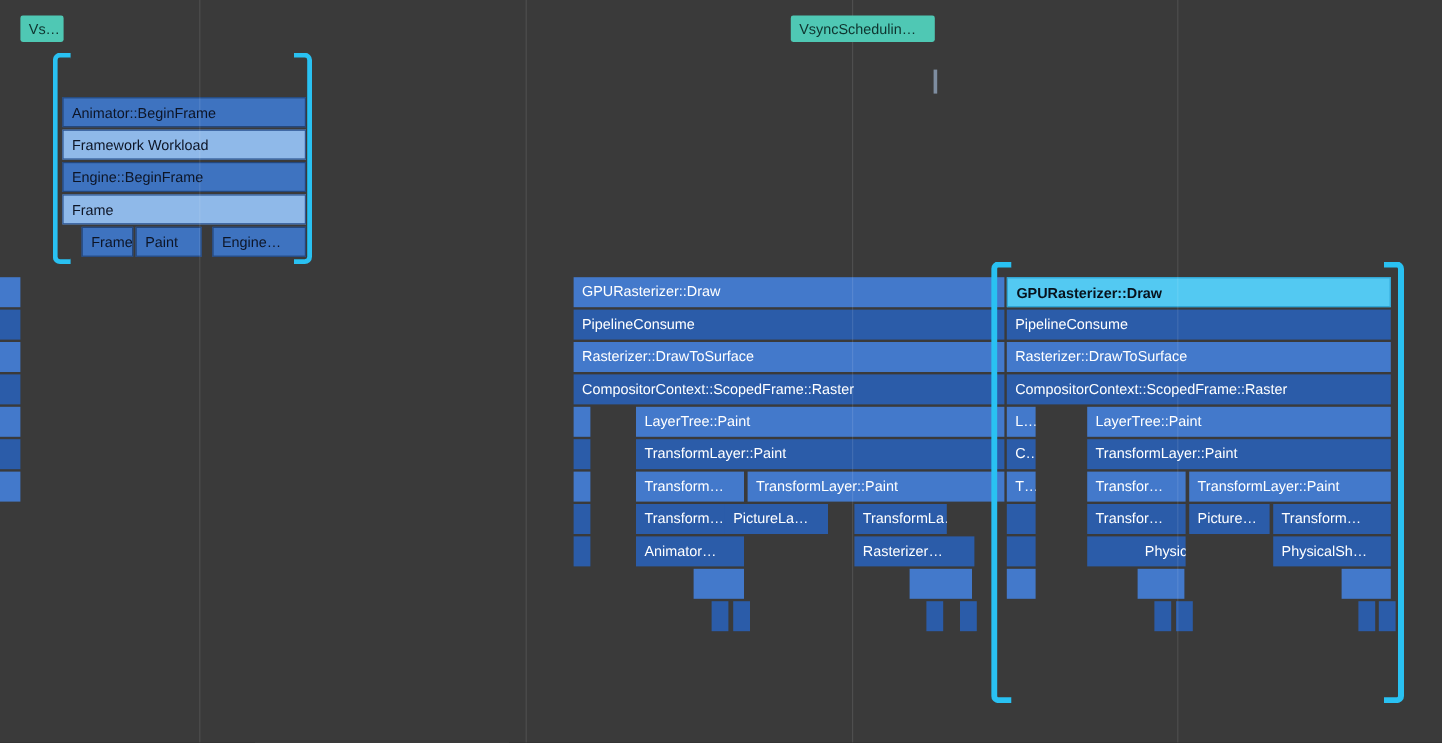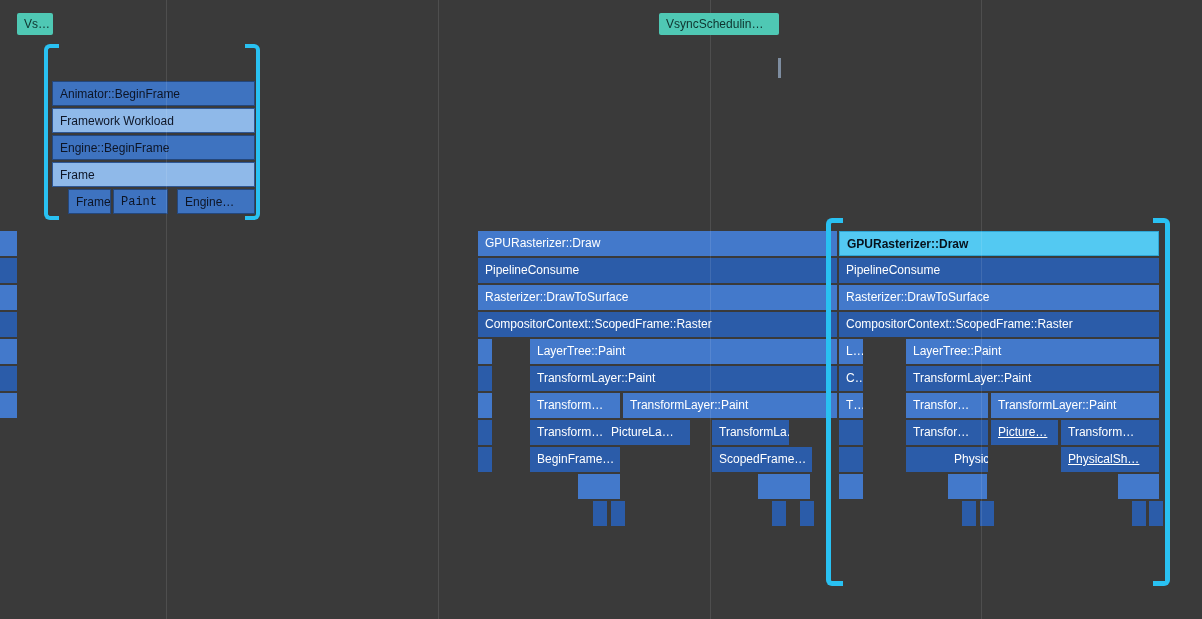--- a/index.html
+++ b/index.html
@@ -70,21 +70,21 @@
       <div class="gridline" style="left: 710px;"></div>
       <div class="gridline" style="left: 981px;"></div>
     </div>
 
   <div id="flame-layer">
       <div class="bar tone-ui-light" style="left: 52px; top: 108px; width: 203px;">Framework Workload</div>
       <div class="bar tone-ui-dark" style="left: 52px; top: 81px; width: 203px;">Animator::BeginFrame</div>
       <div class="bar tone-ui-light" style="left: 52px; top: 162px; width: 203px;">Frame</div>
       <div class="bar tone-ui-dark" style="left: 52px; top: 135px; width: 203px;">Engine::BeginFrame</div>
       <div class="bar tone-ui-dark" style="left: 68px; top: 189px; width: 43px;">Frame</div>
-      <div class="bar tone-ui-dark" style="left: 113px; top: 189px; width: 55px; font-family: Liberation Mono, monospace;">Paint</div>
+      <div class="bar tone-ui-dark" style="left: 113px; top: 189px; width: 55px;">Paint</div>
       <div class="bar tone-ui-dark" style="left: 177px; top: 189px; width: 78px;">Engine…</div>
       <div class="bar tone-a" style="left: 0px; top: 231px; width: 17px;"></div>
       <div class="bar tone-b" style="left: 0px; top: 258px; width: 17px;"></div>
       <div class="bar tone-a" style="left: 0px; top: 285px; width: 17px;"></div>
       <div class="bar tone-b" style="left: 0px; top: 312px; width: 17px;"></div>
       <div class="bar tone-a" style="left: 0px; top: 339px; width: 17px;"></div>
       <div class="bar tone-b" style="left: 0px; top: 366px; width: 17px;"></div>
       <div class="bar tone-a" style="left: 0px; top: 393px; width: 17px;"></div>
       <div class="bar tone-a" style="left: 478px; top: 231px; width: 359px;">GPURasterizer::Draw</div>
       <div class="bar tone-b" style="left: 478px; top: 258px; width: 359px;">PipelineConsume</div>
@@ -95,46 +95,46 @@
       <div class="bar tone-b" style="left: 478px; top: 366px; width: 6px;"></div>
       <div class="bar tone-b" style="left: 530px; top: 366px; width: 307px;">TransformLayer::Paint</div>
       <div class="bar tone-a" style="left: 478px; top: 393px; width: 6px;"></div>
       <div class="bar tone-a" style="left: 530px; top: 393px; width: 90px;">Transform…</div>
       <div class="bar tone-a" style="left: 623px; top: 393px; width: 214px;">TransformLayer::Paint</div>
       <div class="bar tone-b" style="left: 478px; top: 420px; width: 6px;"></div>
       <div class="bar tone-b" style="left: 530px; top: 420px; width: 90px;">Transform…</div>
       <div class="bar tone-b" style="left: 604px; top: 420px; width: 86px;">PictureLa…</div>
       <div class="bar tone-b" style="left: 712px; top: 420px; width: 77px;">TransformLa…</div>
       <div class="bar tone-b" style="left: 478px; top: 447px; width: 6px;"></div>
-      <div class="bar tone-b" style="left: 530px; top: 447px; width: 90px;">BeginFrame…</div>
-      <div class="bar tone-b" style="left: 712px; top: 447px; width: 100px;">ScopedFrame…</div>
+      <div class="bar tone-b" style="left: 530px; top: 447px; width: 90px;">Animator…</div>
+      <div class="bar tone-b" style="left: 712px; top: 447px; width: 100px;">Rasterizer…</div>
       <div class="bar tone-a" style="left: 578px; top: 474px; width: 42px;"></div>
       <div class="bar tone-a" style="left: 758px; top: 474px; width: 52px;"></div>
       <div class="bar tone-b" style="left: 593px; top: 501px; width: 10px;"></div>
       <div class="bar tone-b" style="left: 611px; top: 501px; width: 8px;"></div>
       <div class="bar tone-b" style="left: 772px; top: 501px; width: 9px;"></div>
       <div class="bar tone-b" style="left: 800px; top: 501px; width: 10px;"></div>
       <div class="bar tone-sel" style="left: 839px; top: 231px; width: 320px;">GPURasterizer::Draw</div>
       <div class="bar tone-b" style="left: 839px; top: 258px; width: 320px;">PipelineConsume</div>
       <div class="bar tone-a" style="left: 839px; top: 285px; width: 320px;">Rasterizer::DrawToSurface</div>
       <div class="bar tone-b" style="left: 839px; top: 312px; width: 320px;">CompositorContext::ScopedFrame::Raster</div>
       <div class="bar tone-a" style="left: 839px; top: 339px; width: 24px;">L…</div>
       <div class="bar tone-a" style="left: 906px; top: 339px; width: 253px;">LayerTree::Paint</div>
       <div class="bar tone-b" style="left: 839px; top: 366px; width: 24px;">C…</div>
       <div class="bar tone-b" style="left: 906px; top: 366px; width: 253px;">TransformLayer::Paint</div>
       <div class="bar tone-a" style="left: 839px; top: 393px; width: 24px;">T…</div>
       <div class="bar tone-a" style="left: 906px; top: 393px; width: 82px;">Transfor…</div>
       <div class="bar tone-a" style="left: 991px; top: 393px; width: 168px;">TransformLayer::Paint</div>
       <div class="bar tone-b" style="left: 839px; top: 420px; width: 24px;"></div>
       <div class="bar tone-b" style="left: 906px; top: 420px; width: 82px;">Transfor…</div>
-      <div class="bar tone-b" style="left: 991px; top: 420px; width: 67px; text-decoration: underline;">Picture…</div>
+      <div class="bar tone-b" style="left: 991px; top: 420px; width: 67px;">Picture…</div>
       <div class="bar tone-b" style="left: 1061px; top: 420px; width: 98px;">Transform…</div>
       <div class="bar tone-b" style="left: 839px; top: 447px; width: 24px;"></div>
       <div class="bar tone-b" style="left: 906px; top: 447px; width: 82px; padding-left: 48px;">Physical…</div>
-      <div class="bar tone-b" style="left: 1061px; top: 447px; width: 98px; text-decoration: underline;">PhysicalSh…</div>
+      <div class="bar tone-b" style="left: 1061px; top: 447px; width: 98px;">PhysicalSh…</div>
       <div class="bar tone-a" style="left: 839px; top: 474px; width: 24px;"></div>
       <div class="bar tone-a" style="left: 948px; top: 474px; width: 39px;"></div>
       <div class="bar tone-a" style="left: 1118px; top: 474px; width: 41px;"></div>
       <div class="bar tone-b" style="left: 962px; top: 501px; width: 10px;"></div>
       <div class="bar tone-b" style="left: 980px; top: 501px; width: 7px;"></div>
       <div class="bar tone-b" style="left: 1132px; top: 501px; width: 9px;"></div>
       <div class="bar tone-b" style="left: 1149px; top: 501px; width: 9px;"></div>
     </div>
 
   <div class="chip" id="chip-vs">Vs…</div>

